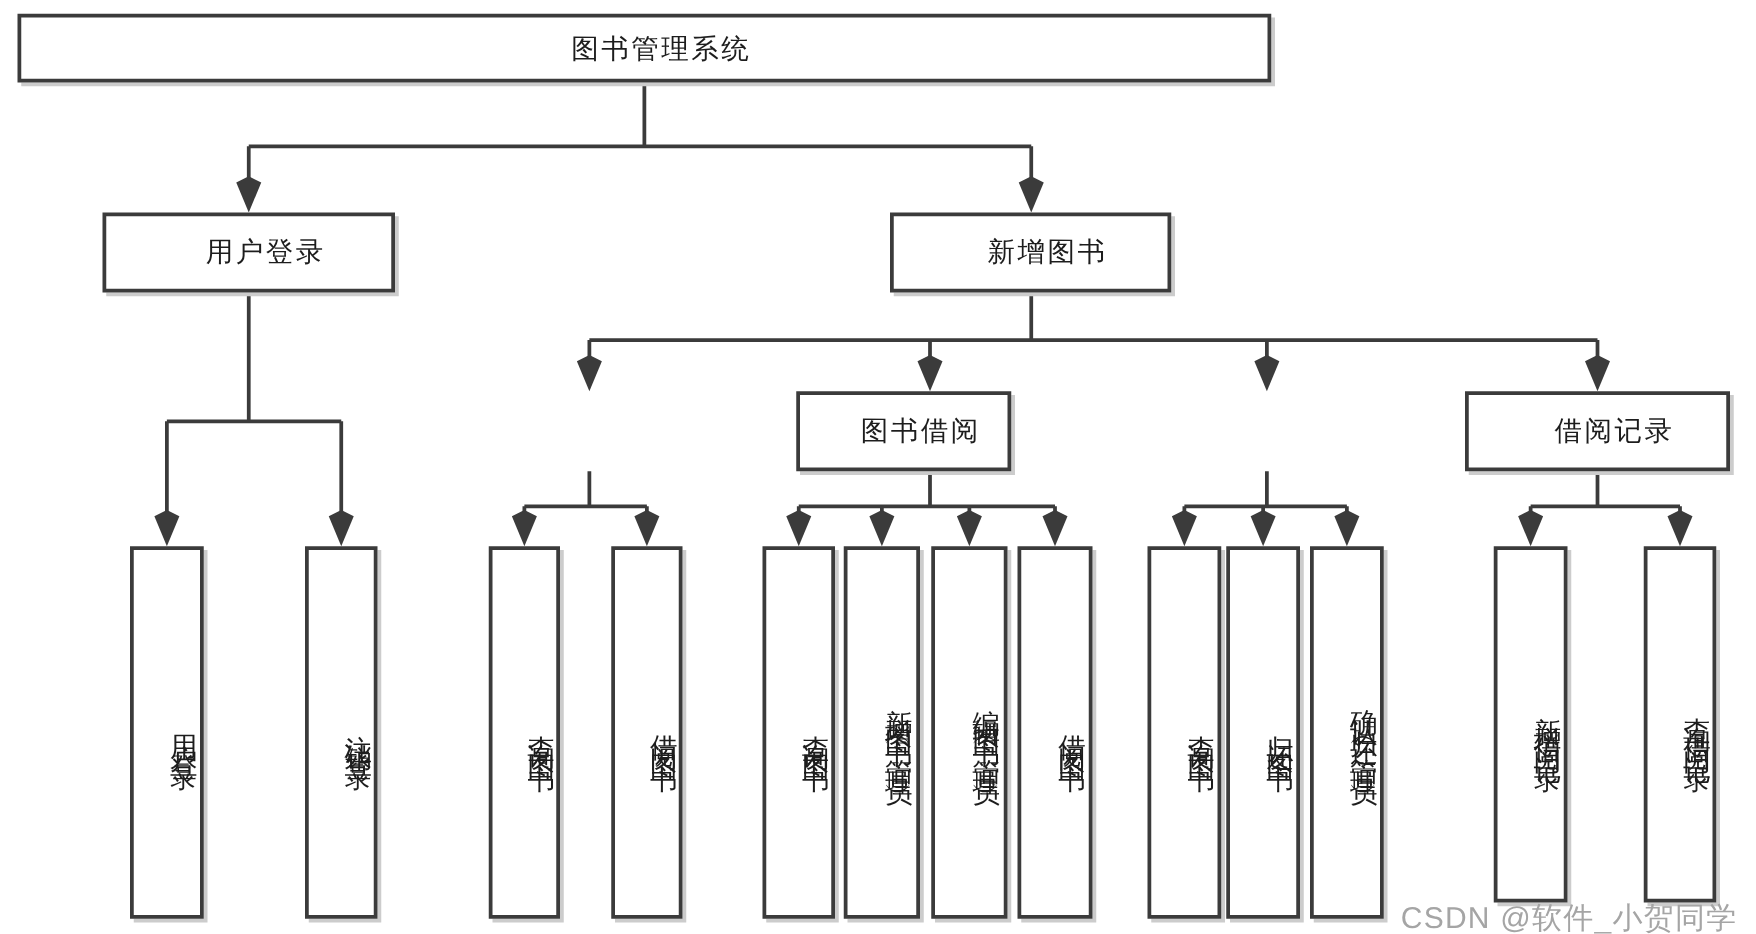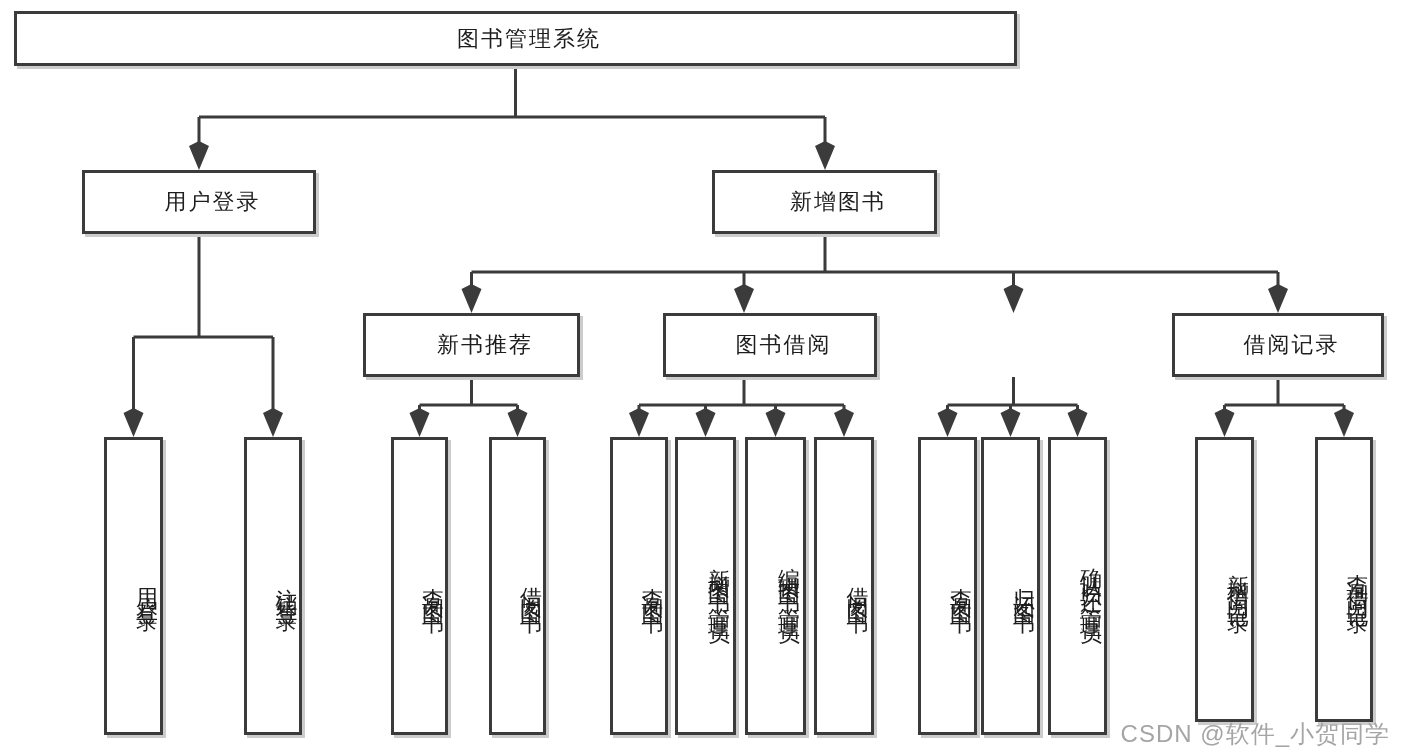--- a/index.html
+++ b/index.html
@@ -78,22 +78,21 @@
       <path class="arrow" d="M1214.5,413 L1224.5,408 L1234.5,413 L1224.5,437 Z"></path>
       <path class="arrow" d="M1334,413 L1344,408 L1354,413 L1344,437 Z"></path>
     </g>
   </svg>
 
   <div class="node" style="left:14px;top:11px;width:1003px;height:55px">图书管理系统</div>
 
   <div class="node" style="left:82px;top:170px;width:234px;height:64px">用户登录</div>
   <div class="node" style="left:712px;top:170px;width:225px;height:64px">新增图书</div>
 
-  <div class="node" style="left:363px;top:313px;width:217px;height:64px">新书推荐</div>
-  <div class="node" style="left:663px;top:313px;width:214px;height:64px">图书借阅</div>
+  <div class="node" style="left:637px;top:313px;width:172px;height:64px">图书借阅</div>
   <div class="node" style="left:1172px;top:313px;width:212px;height:64px">借阅记录</div>
 
   <div class="node vnode" style="left:104px;top:437px;width:59px;height:298px">用户登录</div>
   <div class="node vnode" style="left:244px;top:437px;width:58px;height:298px">注销登录</div>
 
   <div class="node vnode" style="left:391px;top:437px;width:57px;height:298px">查询图书</div>
   <div class="node vnode" style="left:489px;top:437px;width:57px;height:298px">借阅图书</div>
 
   <div class="node vnode" style="left:610px;top:437px;width:58px;height:298px">查询图书</div>
   <div class="node vnode" style="left:675px;top:437px;width:61px;height:298px">新增图书（管理员）</div>

